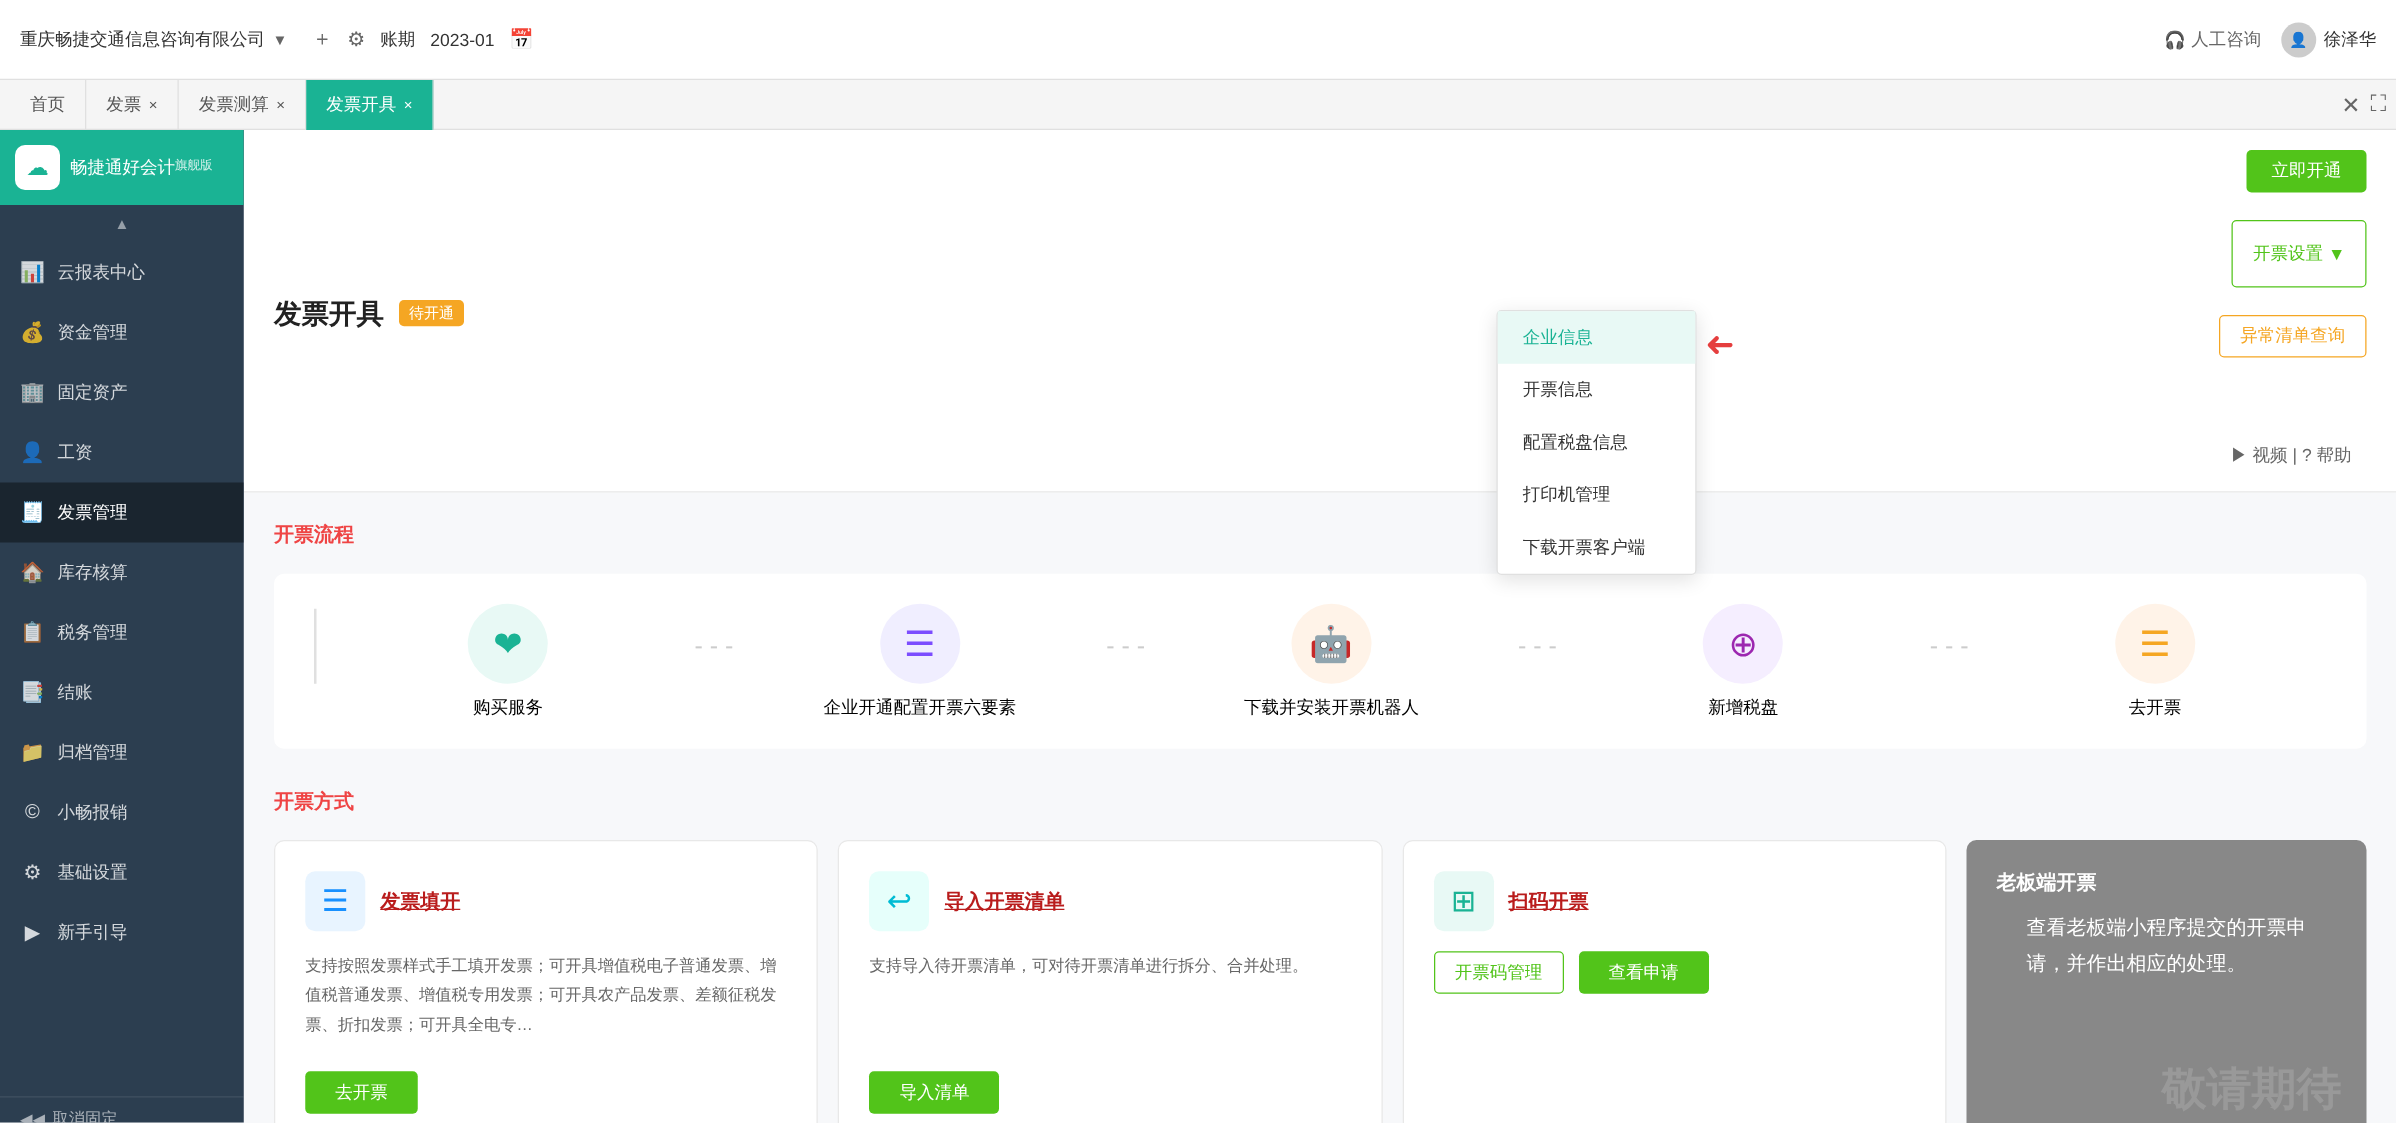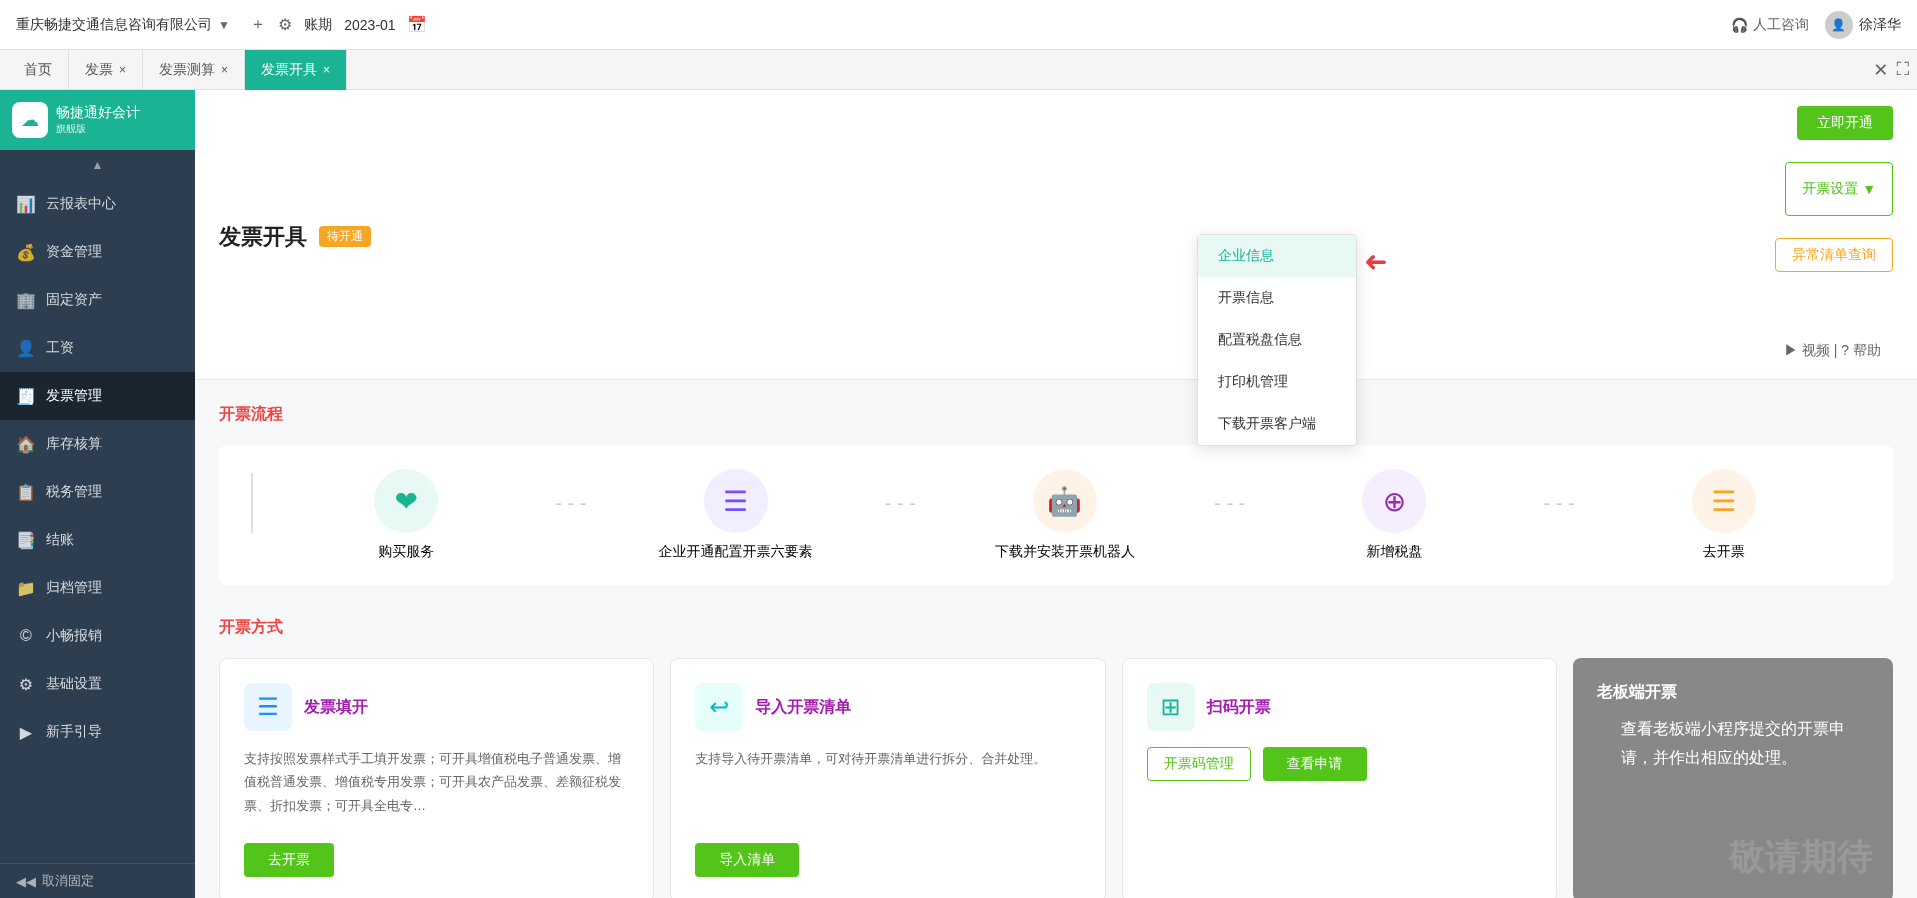--- a/index.html
+++ b/index.html
@@ -1,20 +1,20 @@
 <!DOCTYPE html>
 <html><head>
   <meta charset="utf-8">
   <style>
     * { box-sizing: border-box; margin: 0; padding: 0; }
     body { font-family: 'Microsoft YaHei', Arial, sans-serif; font-size: 14px; background: #f0f2f5; overflow: hidden; width: 1917px; height: 898px; }
 
     
     .top-bar {
-      display: flex; align-items: center; height: 50px;
+      display: flex; align-items: center; height: 64px;
       background: #fff; border-bottom: 1px solid #e0e0e0;
       padding: 0 16px; gap: 12px;
     }
     .company-selector {
       display: flex; align-items: center; gap: 6px;
       font-size: 14px; color: #333; cursor: pointer;
     }
     .company-selector .chevron { color: #666; font-size: 12px; }
     .top-bar-actions { display: flex; align-items: center; gap: 12px; margin-left: 8px; }
     .top-bar-actions .icon-btn { font-size: 16px; color: #666; cursor: pointer; }
@@ -49,21 +49,21 @@
     
     .sidebar {
       width: 195px; background: #2c3e50; color: #fff;
       display: flex; flex-direction: column; overflow: hidden; flex-shrink: 0;
     }
     .sidebar-logo {
       height: 60px; display: flex; align-items: center; gap: 8px;
       background: #1ab394; padding: 0 12px; cursor: pointer;
     }
     .logo-icon { width: 36px; height: 36px; background: #fff; border-radius: 8px; display: flex; align-items: center; justify-content: center; color: #1ab394; font-size: 18px; }
-    .logo-text { display: flex; flex-direction: column; }
+    .logo-text { display: flex; flex-direction: row; }
     .sidebar-scroll { flex: 1; overflow-y: auto; }
     .sidebar-item {
       display: flex; align-items: center; gap: 10px;
       padding: 14px 16px; cursor: pointer; color: rgba(255,255,255,0.8);
       font-size: 14px; transition: background 0.2s;
     }
     .sidebar-item.active { background: #1a252f; color: #fff; }
     .sidebar-item .s-icon { width: 20px; height: 20px; display: flex; align-items: center; justify-content: center; font-size: 16px; }
     .sidebar-scroll-btn { padding: 8px; display: flex; justify-content: center; color: rgba(255,255,255,0.5); cursor: pointer; font-size: 12px; }
     .sidebar-bottom { padding: 8px 16px; color: rgba(255,255,255,0.6); font-size: 13px; display: flex; align-items: center; gap: 6px; cursor: pointer; border-top: 1px solid rgba(255,255,255,0.1); }
@@ -112,21 +112,21 @@
     .methods-grid { display: grid; grid-template-columns: 1fr 1fr 1fr 320px; gap: 16px; }
     .method-card {
       background: #fff; border-radius: 8px; padding: 24px;
       border: 1px solid #e8e8e8;
     }
     .method-header { display: flex; align-items: center; gap: 12px; margin-bottom: 16px; }
     .method-icon { width: 48px; height: 48px; border-radius: 8px; display: flex; align-items: center; justify-content: center; font-size: 24px; }
     .method-icon.blue { background: #e8f4ff; color: #1890ff; }
     .method-icon.cyan { background: #e6fffb; color: #00bcd4; }
     .method-icon.teal2 { background: #e8f9f5; color: #1ab394; }
-    .method-title { font-size: 16px; font-weight: bold; color: #a21caf; }
+    .method-title { font-size: 16px; font-weight: bold; color: #b91c1c; text-decoration: underline; }
     .method-desc { font-size: 13px; color: #666; line-height: 1.8; margin-bottom: 16px; min-height: 80px; }
     .method-btn { background: #52c41a; color: #fff; border: none; padding: 8px 24px; border-radius: 4px; cursor: pointer; font-size: 14px; }
     .method-btn-outline { background: #fff; color: #52c41a; border: 1px solid #52c41a; padding: 7px 16px; border-radius: 4px; cursor: pointer; font-size: 14px; margin-right: 8px; }
     .boss-card {
       background: #888; border-radius: 8px; padding: 24px; color: #fff;
       position: relative; overflow: hidden;
     }
     .boss-card-title { font-size: 16px; font-weight: bold; margin-bottom: 12px; }
     .boss-card-desc { font-size: 16px; line-height: 1.8; margin-bottom: 16px; margin-left: 24px; }
     .boss-watermark { position: absolute; bottom: 20px; right: 20px; font-size: 36px; color: rgba(255,255,255,0.15); font-weight: bold; }

